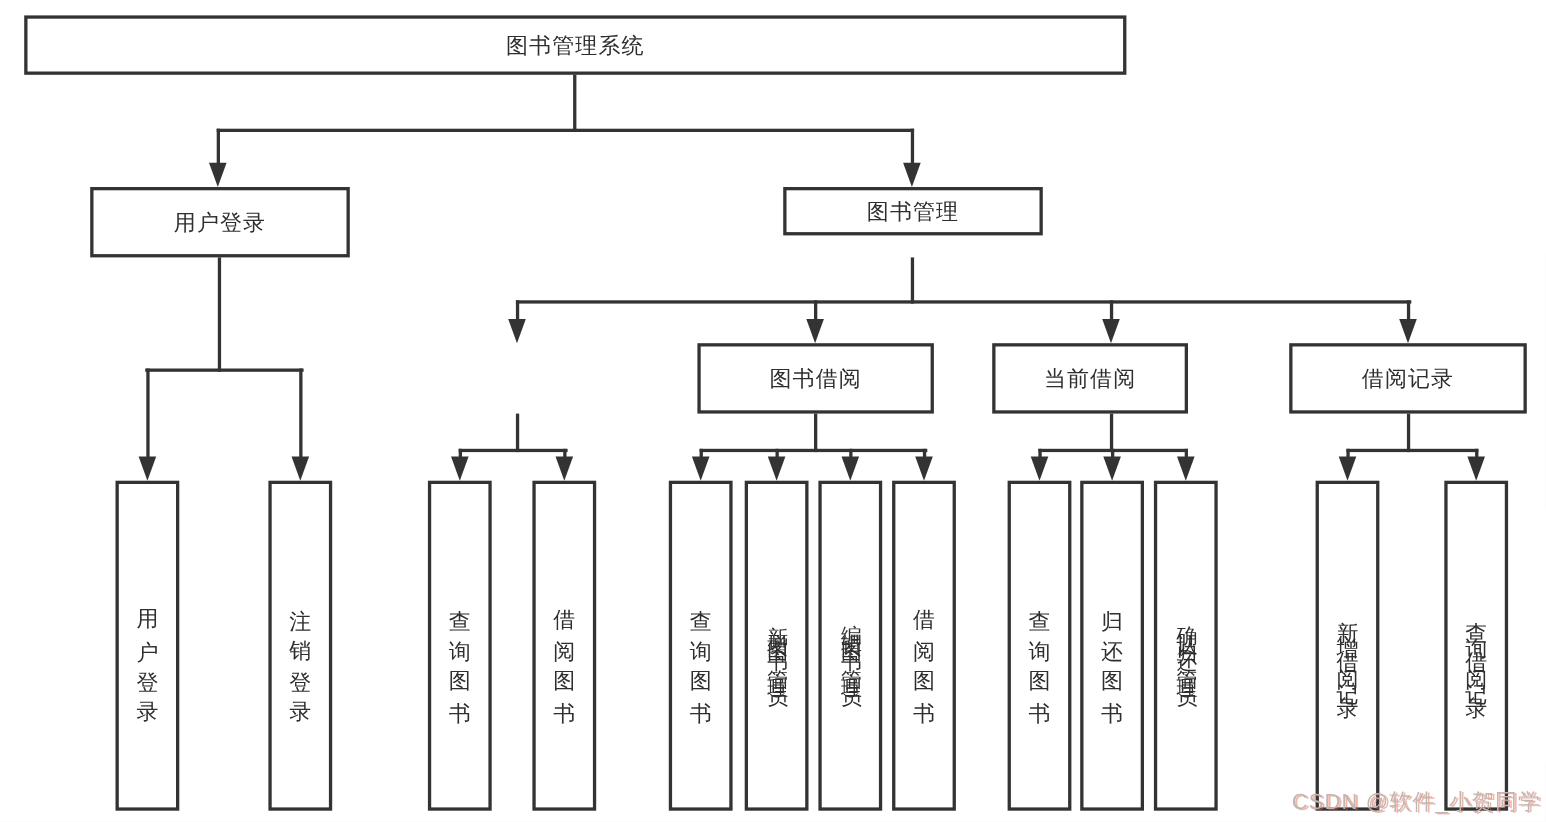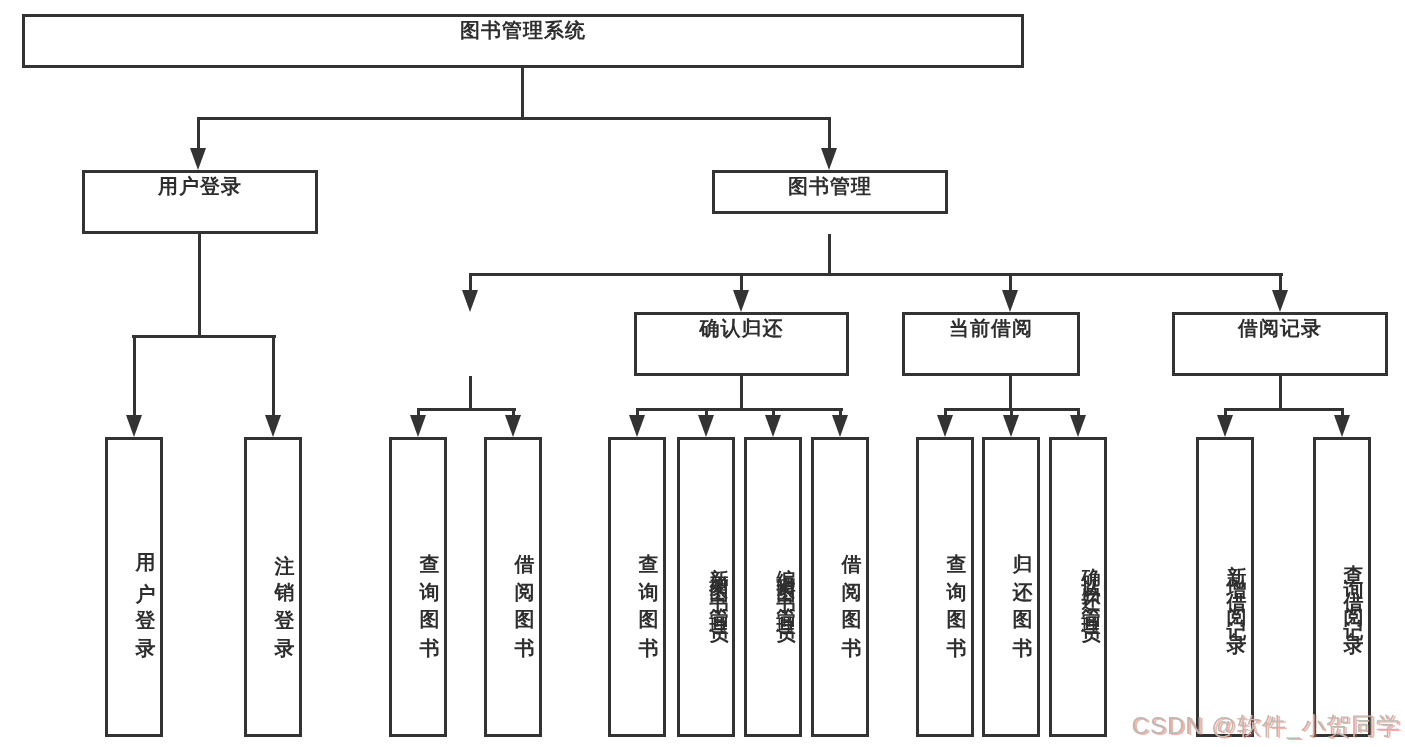--- a/index.html
+++ b/index.html
@@ -7,37 +7,37 @@
     --watermark:#b9b9b9; --watermark_accent:#fc5531;
   }
   html,body{margin:0;padding:0;}
   body{background:#f3f3f3;font-family:"Liberation Sans","DejaVu Sans",sans-serif;}
   .stage{
     position:relative;width:1405px;height:747px;background:var(--background);
     overflow:hidden;color:var(--text);
   }
   .box{
     position:absolute;border:3px solid var(--line);background:var(--background);
-    box-sizing:border-box;display:flex;justify-content:center;
-    font-size:20px;color:var(--text);letter-spacing:1px;font-weight:bold;
+    box-sizing:border-box;display:flex;align-items:center;justify-content:center;
+    font-size:20px;color:var(--text);letter-spacing:1px;
   }
   .vbox{
     writing-mode:vertical-rl;letter-spacing:28px;text-indent:14px;
   }
   .ls6{letter-spacing:14px;text-indent:7px;}
   .ls9{letter-spacing:8px;text-indent:4px;font-size:19px;}
   .vl{position:absolute;width:3px;background:var(--line);}
   .hl{position:absolute;height:3px;background:var(--line);}
   .ah{
     position:absolute;width:0;height:0;
     border-left:8px solid transparent;border-right:8px solid transparent;
     border-top:22px solid var(--line);
   }
   .watermark{
-    position:absolute;right:4px;bottom:5px;font-size:24px;
+    position:absolute;right:4px;bottom:5px;font-size:20px;
     color:var(--watermark);letter-spacing:1px;white-space:nowrap;
     text-shadow:2px 1px 0 rgba(252,85,49,0.45);
   }
 </style>
 </head>
 <body>
 
 <div class="stage">
 
   <div class="box" style="left:22px;top:14px;width:1002px;height:54px;">
@@ -70,21 +70,21 @@
   <div class="vl" style="left:469px;top:273px;height:22px;"></div>
   <div class="ah" style="left:462px;top:290px;"></div>
   <div class="vl" style="left:740px;top:273px;height:22px;"></div>
   <div class="ah" style="left:733px;top:290px;"></div>
   <div class="vl" style="left:1009px;top:273px;height:22px;"></div>
   <div class="ah" style="left:1002px;top:290px;"></div>
   <div class="vl" style="left:1279px;top:273px;height:22px;"></div>
   <div class="ah" style="left:1272px;top:290px;"></div>
 
   <div class="box" style="left:634px;top:312px;width:215px;height:64px;">
-    <span>确认归还</span>
+    <span>图书借阅</span>
   </div>
   <div class="box" style="left:902px;top:312px;width:178px;height:64px;">
     <span>当前借阅</span>
   </div>
   <div class="box" style="left:1172px;top:312px;width:216px;height:64px;">
     <span>借阅记录</span>
   </div>
 
   <div class="vl" style="left:469px;top:376px;height:35px;"></div>
   <div class="vl" style="left:740px;top:376px;height:35px;"></div>

